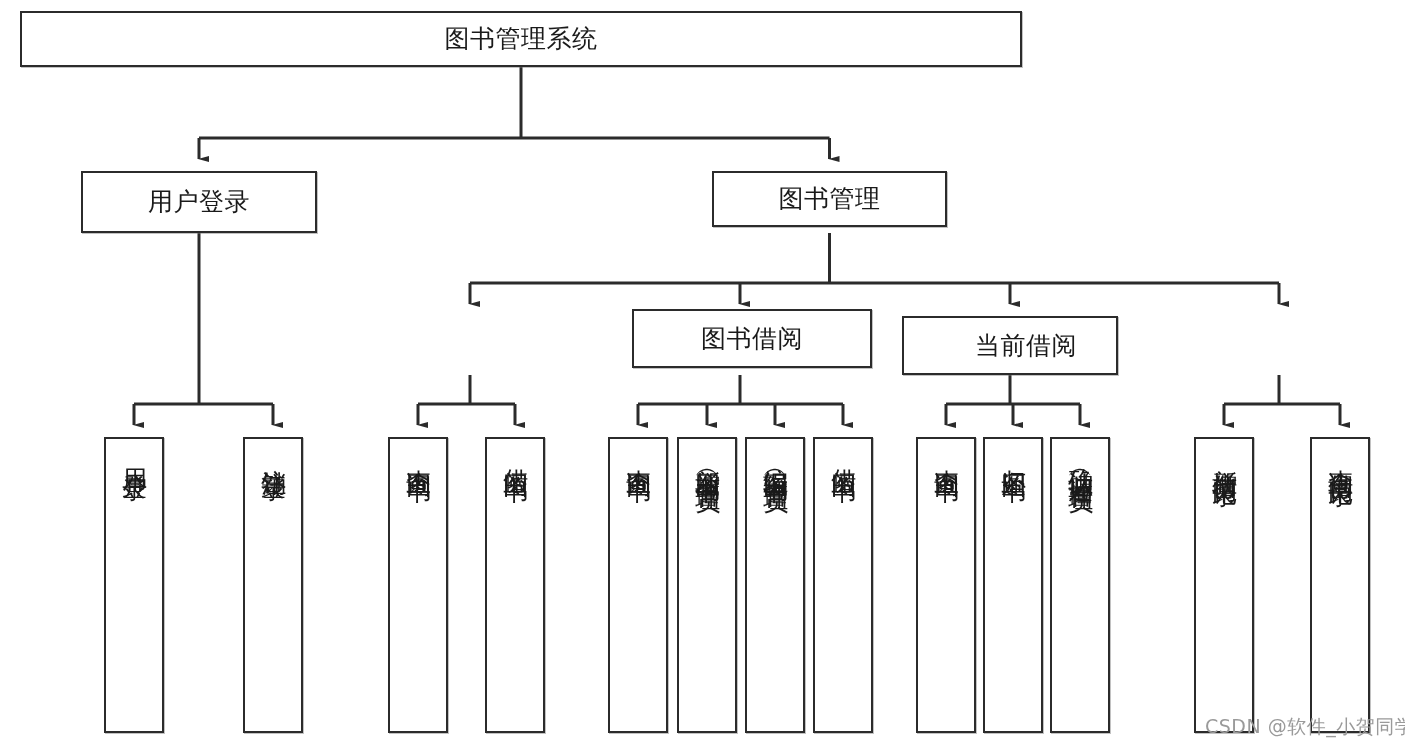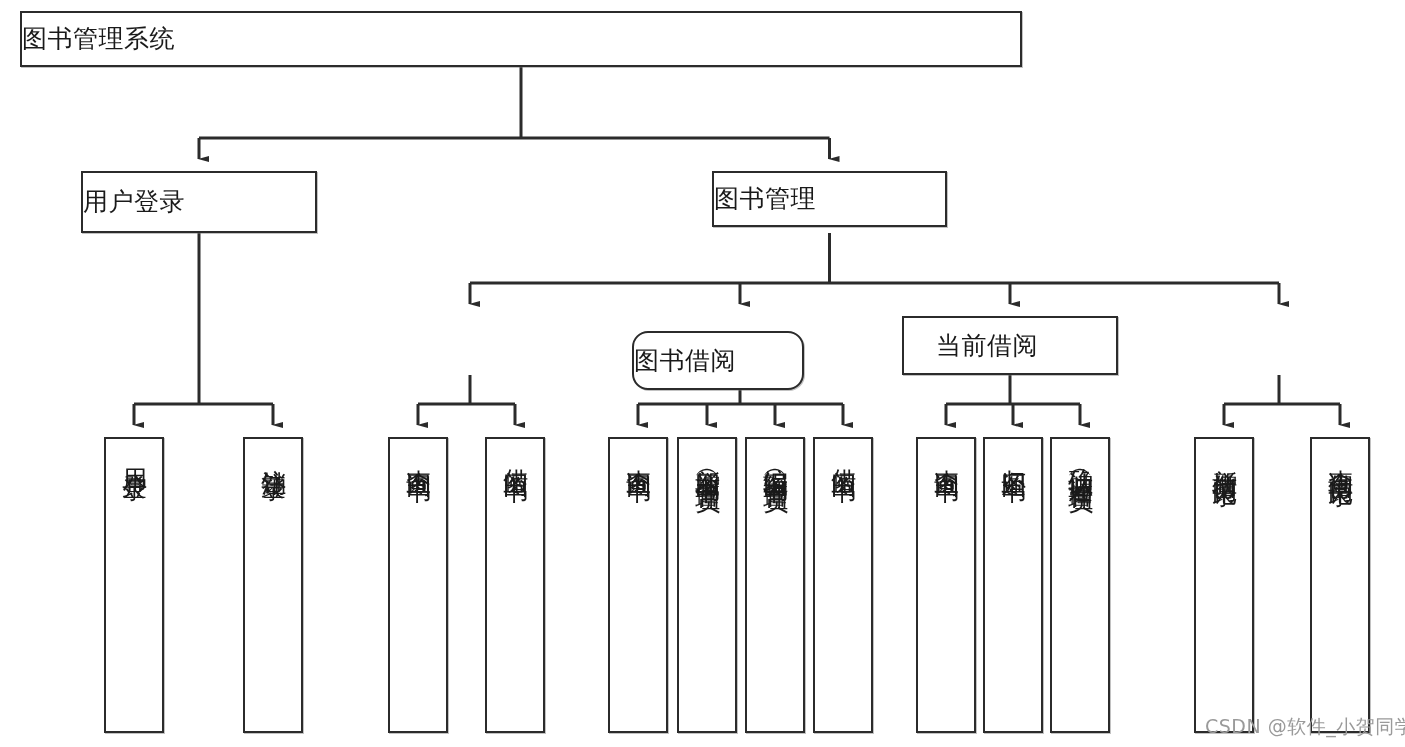--- a/index.html
+++ b/index.html
@@ -27,21 +27,21 @@
     pointer-events: none;
   }
   .node {
     position: absolute;
     box-sizing: border-box;
     background: #ffffff;
     border: 2px solid #2b2b2b;
     box-shadow: 1px 1px 0 rgba(120,120,120,0.45);
     display: flex;
     align-items: center;
-    justify-content: flex-start;
+    justify-content: center;
     color: #1a1a1a;
   }
   .node-label {
     display: block;
     text-align: center;
     line-height: 1.18;
     white-space: pre;
   }
   
   .node.horiz .node-label {
@@ -126,21 +126,21 @@
     <span class="node-label">图书管理系统</span>
   </div>
 
   <div class="node horiz" id="node-user_login" style="left: 81px; top: 171px; width: 236px; height: 62px;">
     <span class="node-label">用户登录</span>
   </div>
   <div class="node horiz" id="node-book_manage" style="left: 712px; top: 171px; width: 235px; height: 56px;">
     <span class="node-label">图书管理</span>
   </div>
 
-  <div class="node horiz" id="node-book_borrow" style="left: 632px; top: 331px; width: 172px; height: 59px; border-radius: 16px;">
+  <div class="node horiz" id="node-book_borrow" style="left: 632px; top: 309px; width: 240px; height: 59px;">
     <span class="node-label">图书借阅</span>
   </div>
   <div class="node horiz" id="node-current_borrow" style="left: 902px; top: 316px; width: 216px; height: 59px; padding-left: 32px;">
     <span class="node-label">当前借阅</span>
   </div>
 
   <div class="node vert" id="node-leaf_user_login" style="left: 104px; top: 437px; width: 60px; height: 296px;">
     <span class="node-label">用户登录</span>
   </div>
   <div class="node vert" id="node-leaf_logout" style="left: 243px; top: 437px; width: 60px; height: 296px;">

